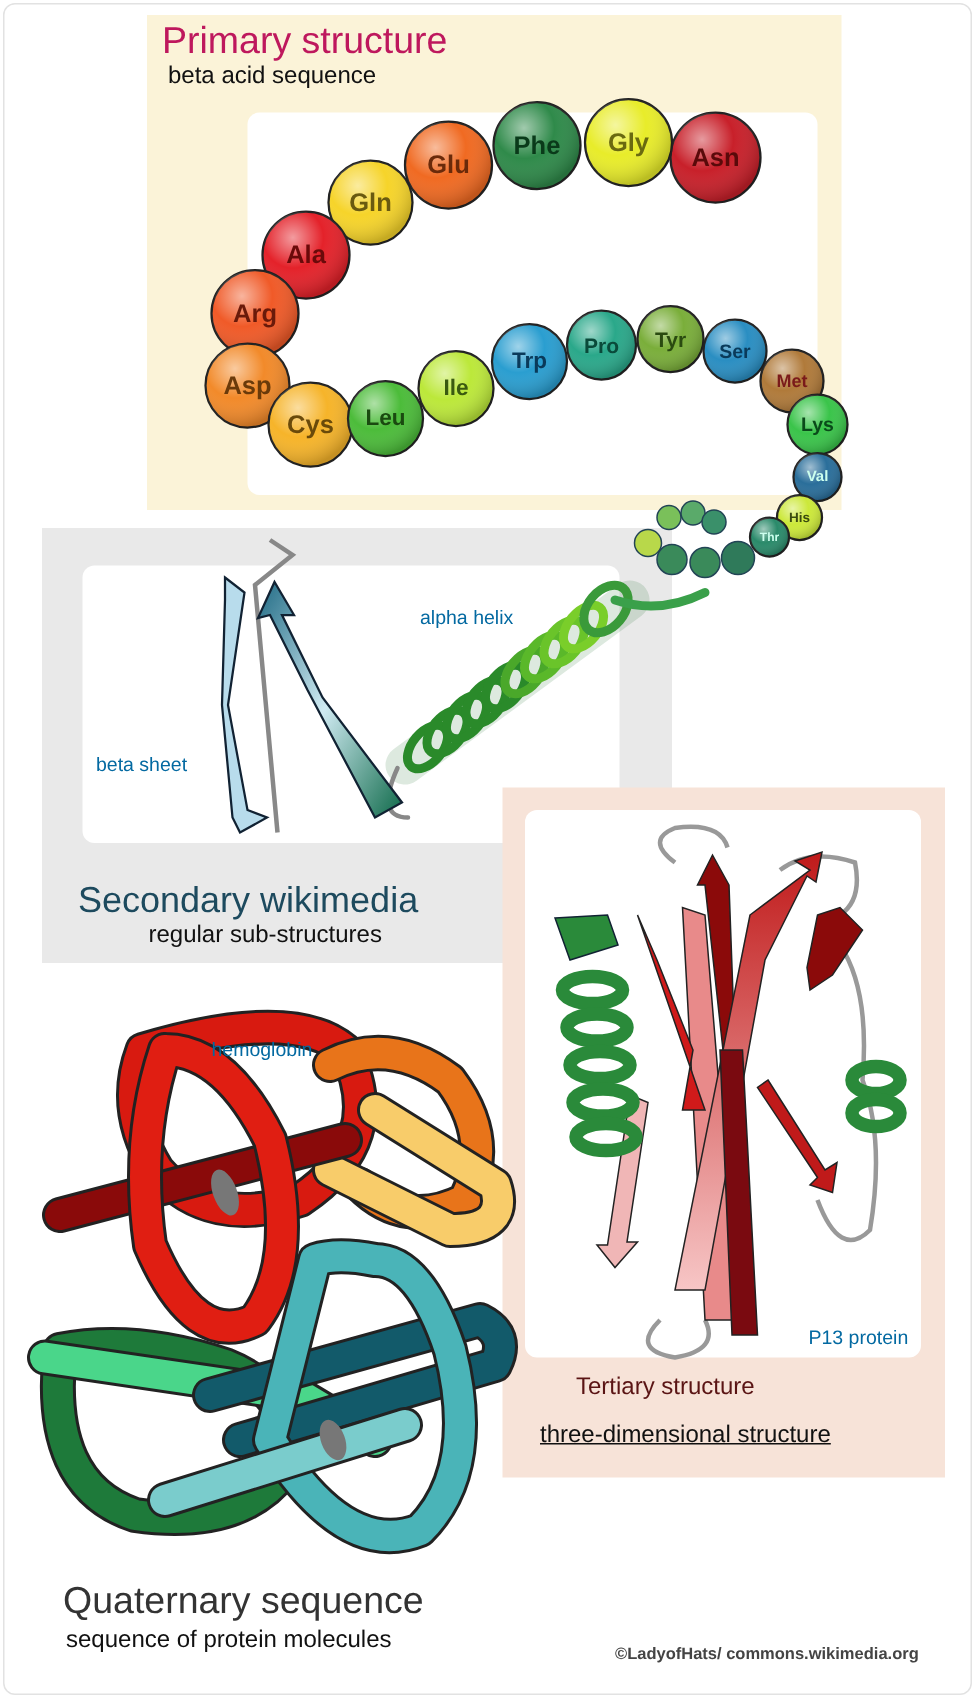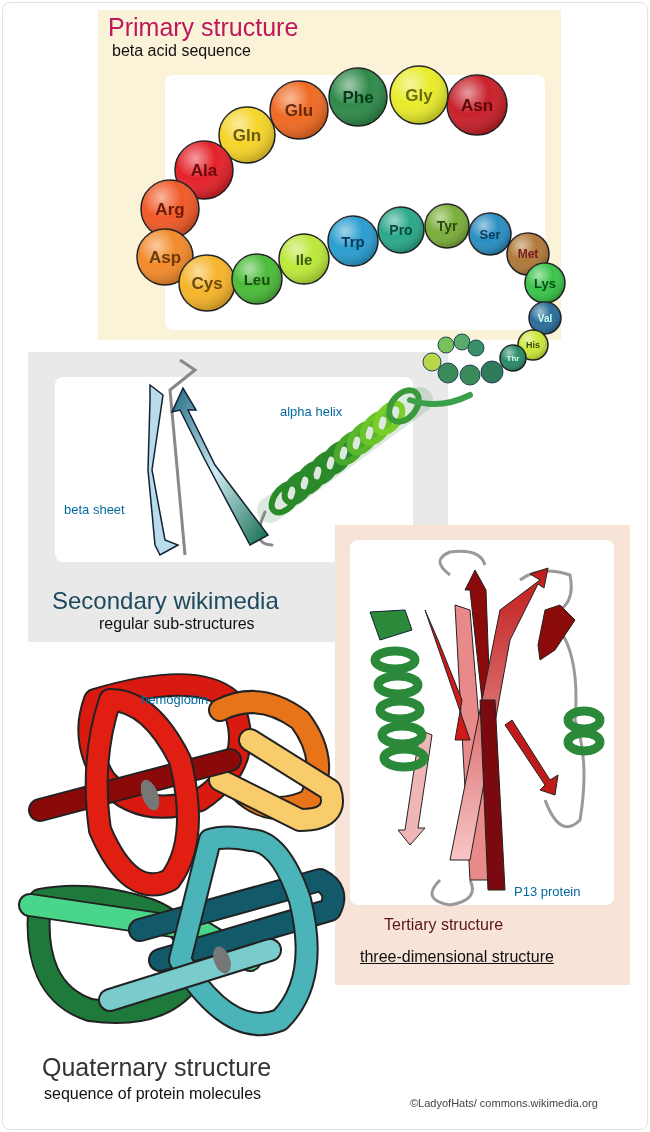--- a/index.html
+++ b/index.html
@@ -15,21 +15,21 @@
   .title{position:absolute;white-space:nowrap;}
   .t-primary{left:108px;top:13px;font-size:25px;color:#be185d;}
   .s-primary{left:112px;top:42px;font-size:16px;color:#111;}
   .t-secondary{left:52px;top:587px;font-size:24px;color:#1d4a5e;}
   .s-secondary{left:75px;top:615px;font-size:16px;color:#111;margin-left:24px;}
   .t-tertiary{left:384px;top:916px;font-size:16px;color:#5a1414;}
   .s-tertiary{left:360px;top:948px;font-size:16px;color:#111;text-decoration:underline;}
   .t-quat{left:42px;top:1053px;font-size:25px;color:#333;}
   .s-quat{left:44px;top:1085px;font-size:16px;color:#111;}
   .lbl{position:absolute;font-size:13px;color:#0369a1;white-space:nowrap;}
-  .credit{position:absolute;left:410px;top:1097px;font-size:11px;color:#444;white-space:nowrap;}
+  .credit{position:absolute;left:410px;top:1097px;font-size:11px;color:#444;white-space:nowrap;font-weight:bold;}
   svg{position:absolute;left:0;top:0;}
   .aa text{font-family:"Liberation Sans",sans-serif;font-weight:bold;text-anchor:middle;dominant-baseline:central;}
 </style>
 </head>
 <body>
 
 <div class="frame"></div>
 
 <div class="panel p-primary"></div>
 <div class="panel p-primary-inner"></div>
@@ -242,21 +242,21 @@
 </svg>
 
 <div class="title t-primary">Primary structure</div>
 <div class="title s-primary">beta acid sequence</div>
 
 <div class="lbl" style="left:280px;top:404px;">alpha helix</div>
 <div class="lbl" style="left:64px;top:502px;">beta sheet</div>
 <div class="title t-secondary">Secondary wikimedia</div>
 <div class="title s-secondary">regular sub-structures</div>
 
-<div class="lbl" style="left:514px;top:884px;">P13 protein</div>
+<div class="lbl" style="left:539px;top:884px;">P13 protein</div>
 <div class="title t-tertiary">Tertiary structure</div>
 <div class="title s-tertiary">three-dimensional structure</div>
 
 <div class="lbl" style="left:130px;top:692px;margin-left:11px;">hemoglobin</div>
-<div class="title t-quat">Quaternary structure</div>
+<div class="title t-quat">Quaternary sequence</div>
 <div class="title s-quat">sequence of protein molecules</div>
 
 <div class="credit">©LadyofHats/ commons.wikimedia.org</div>
 
 </body></html>

